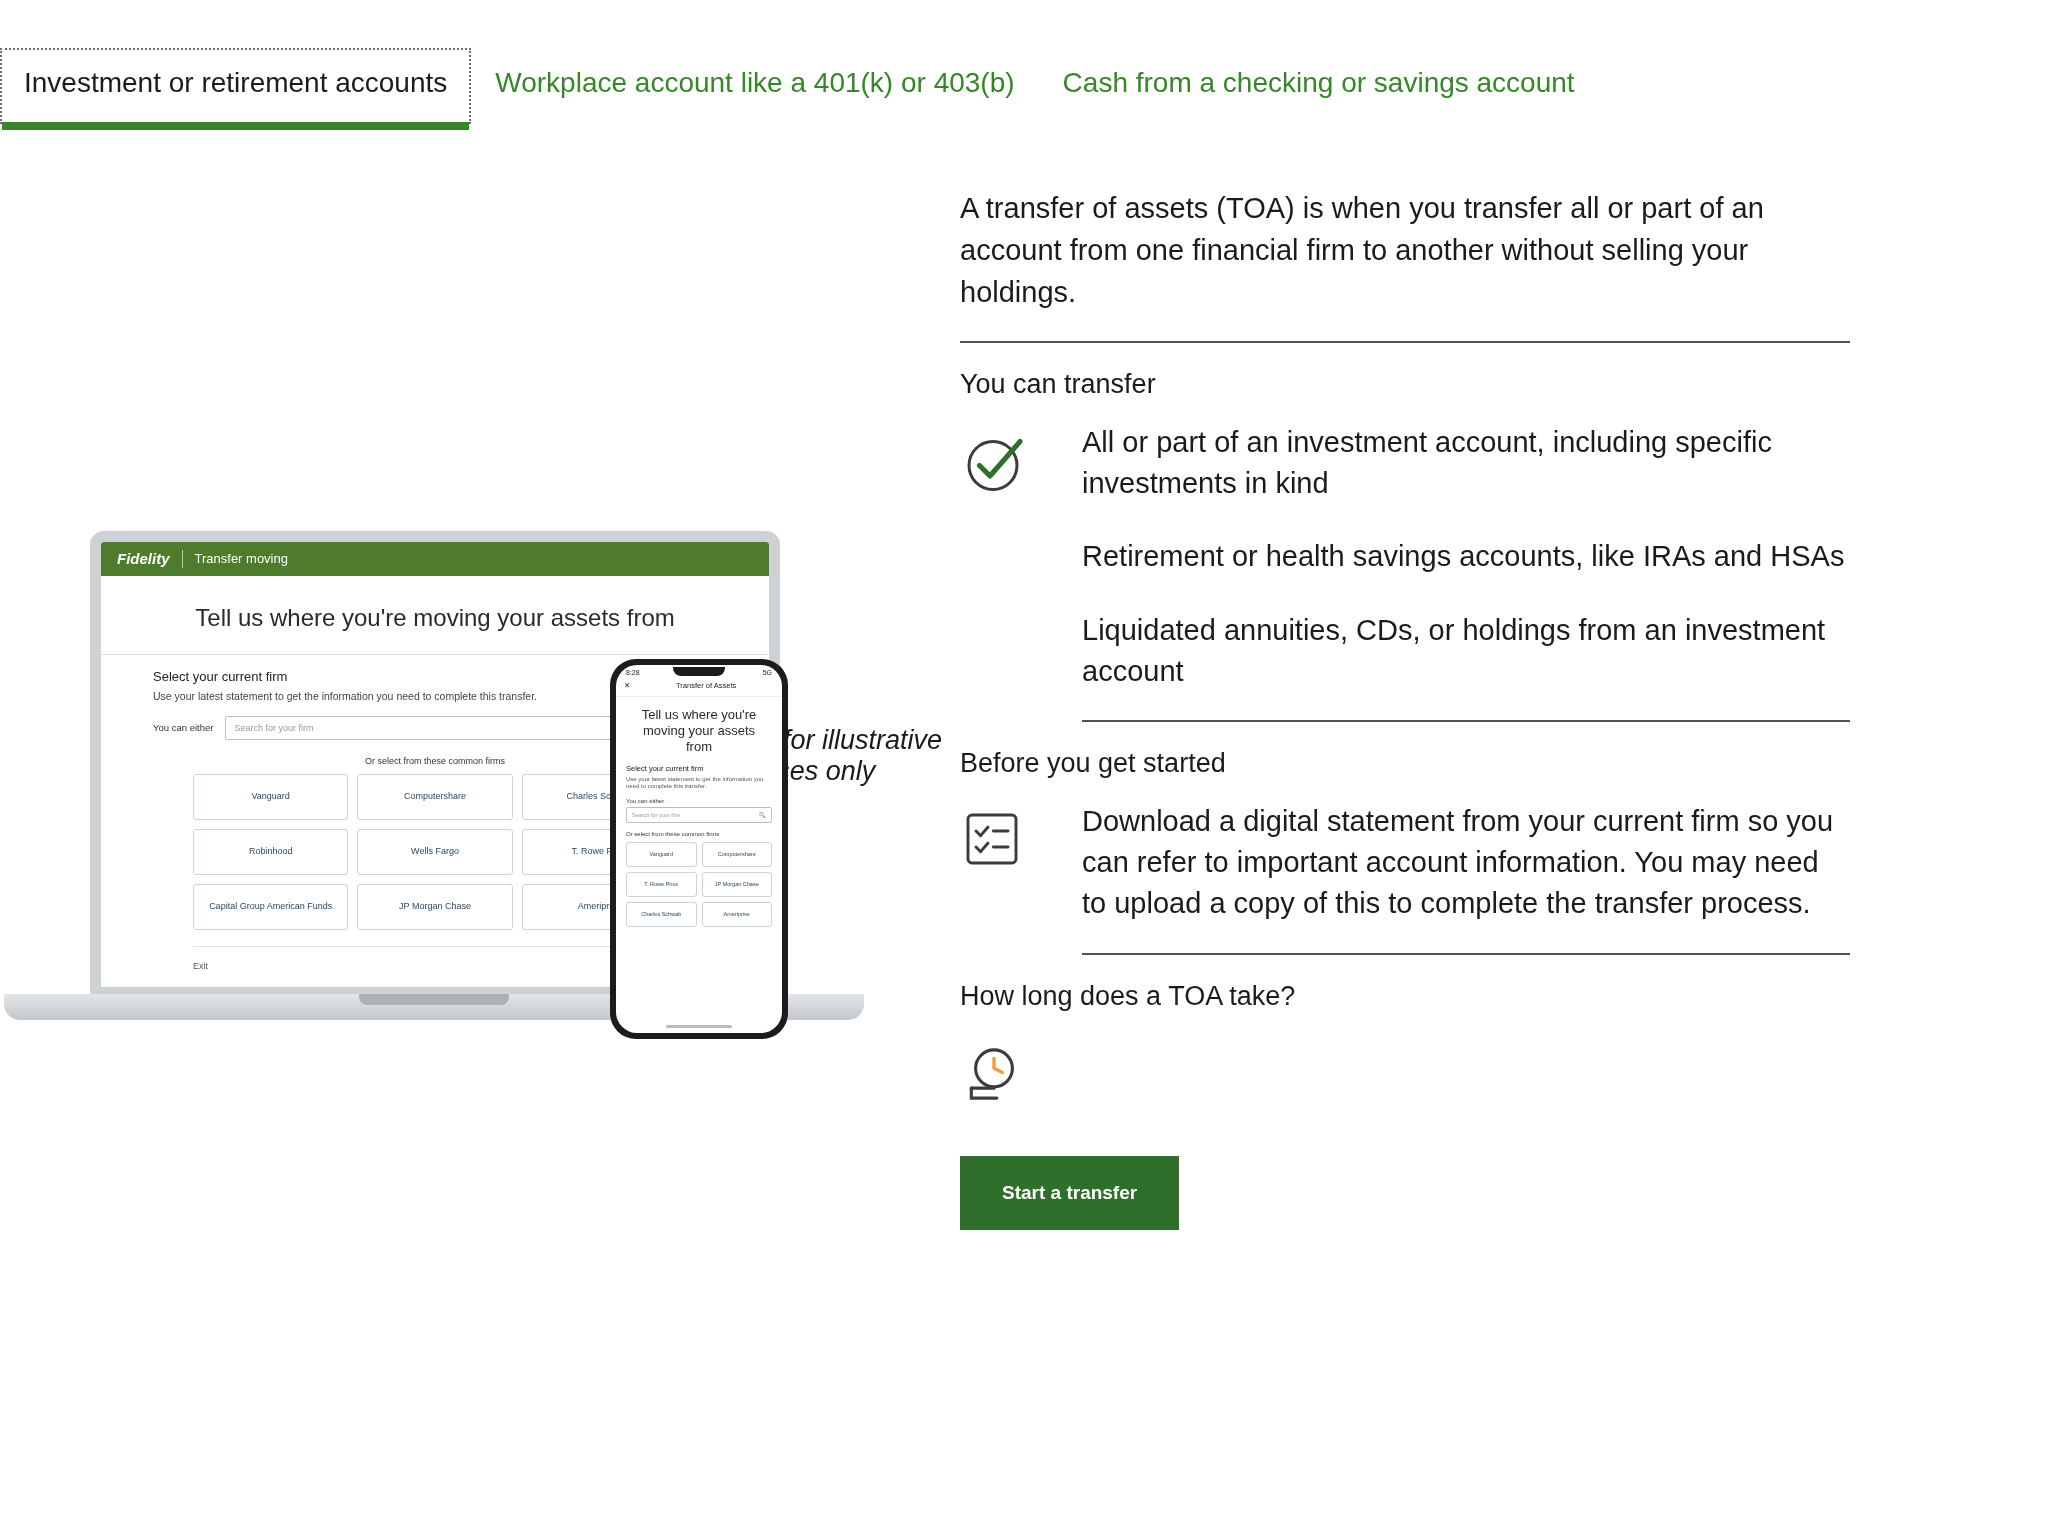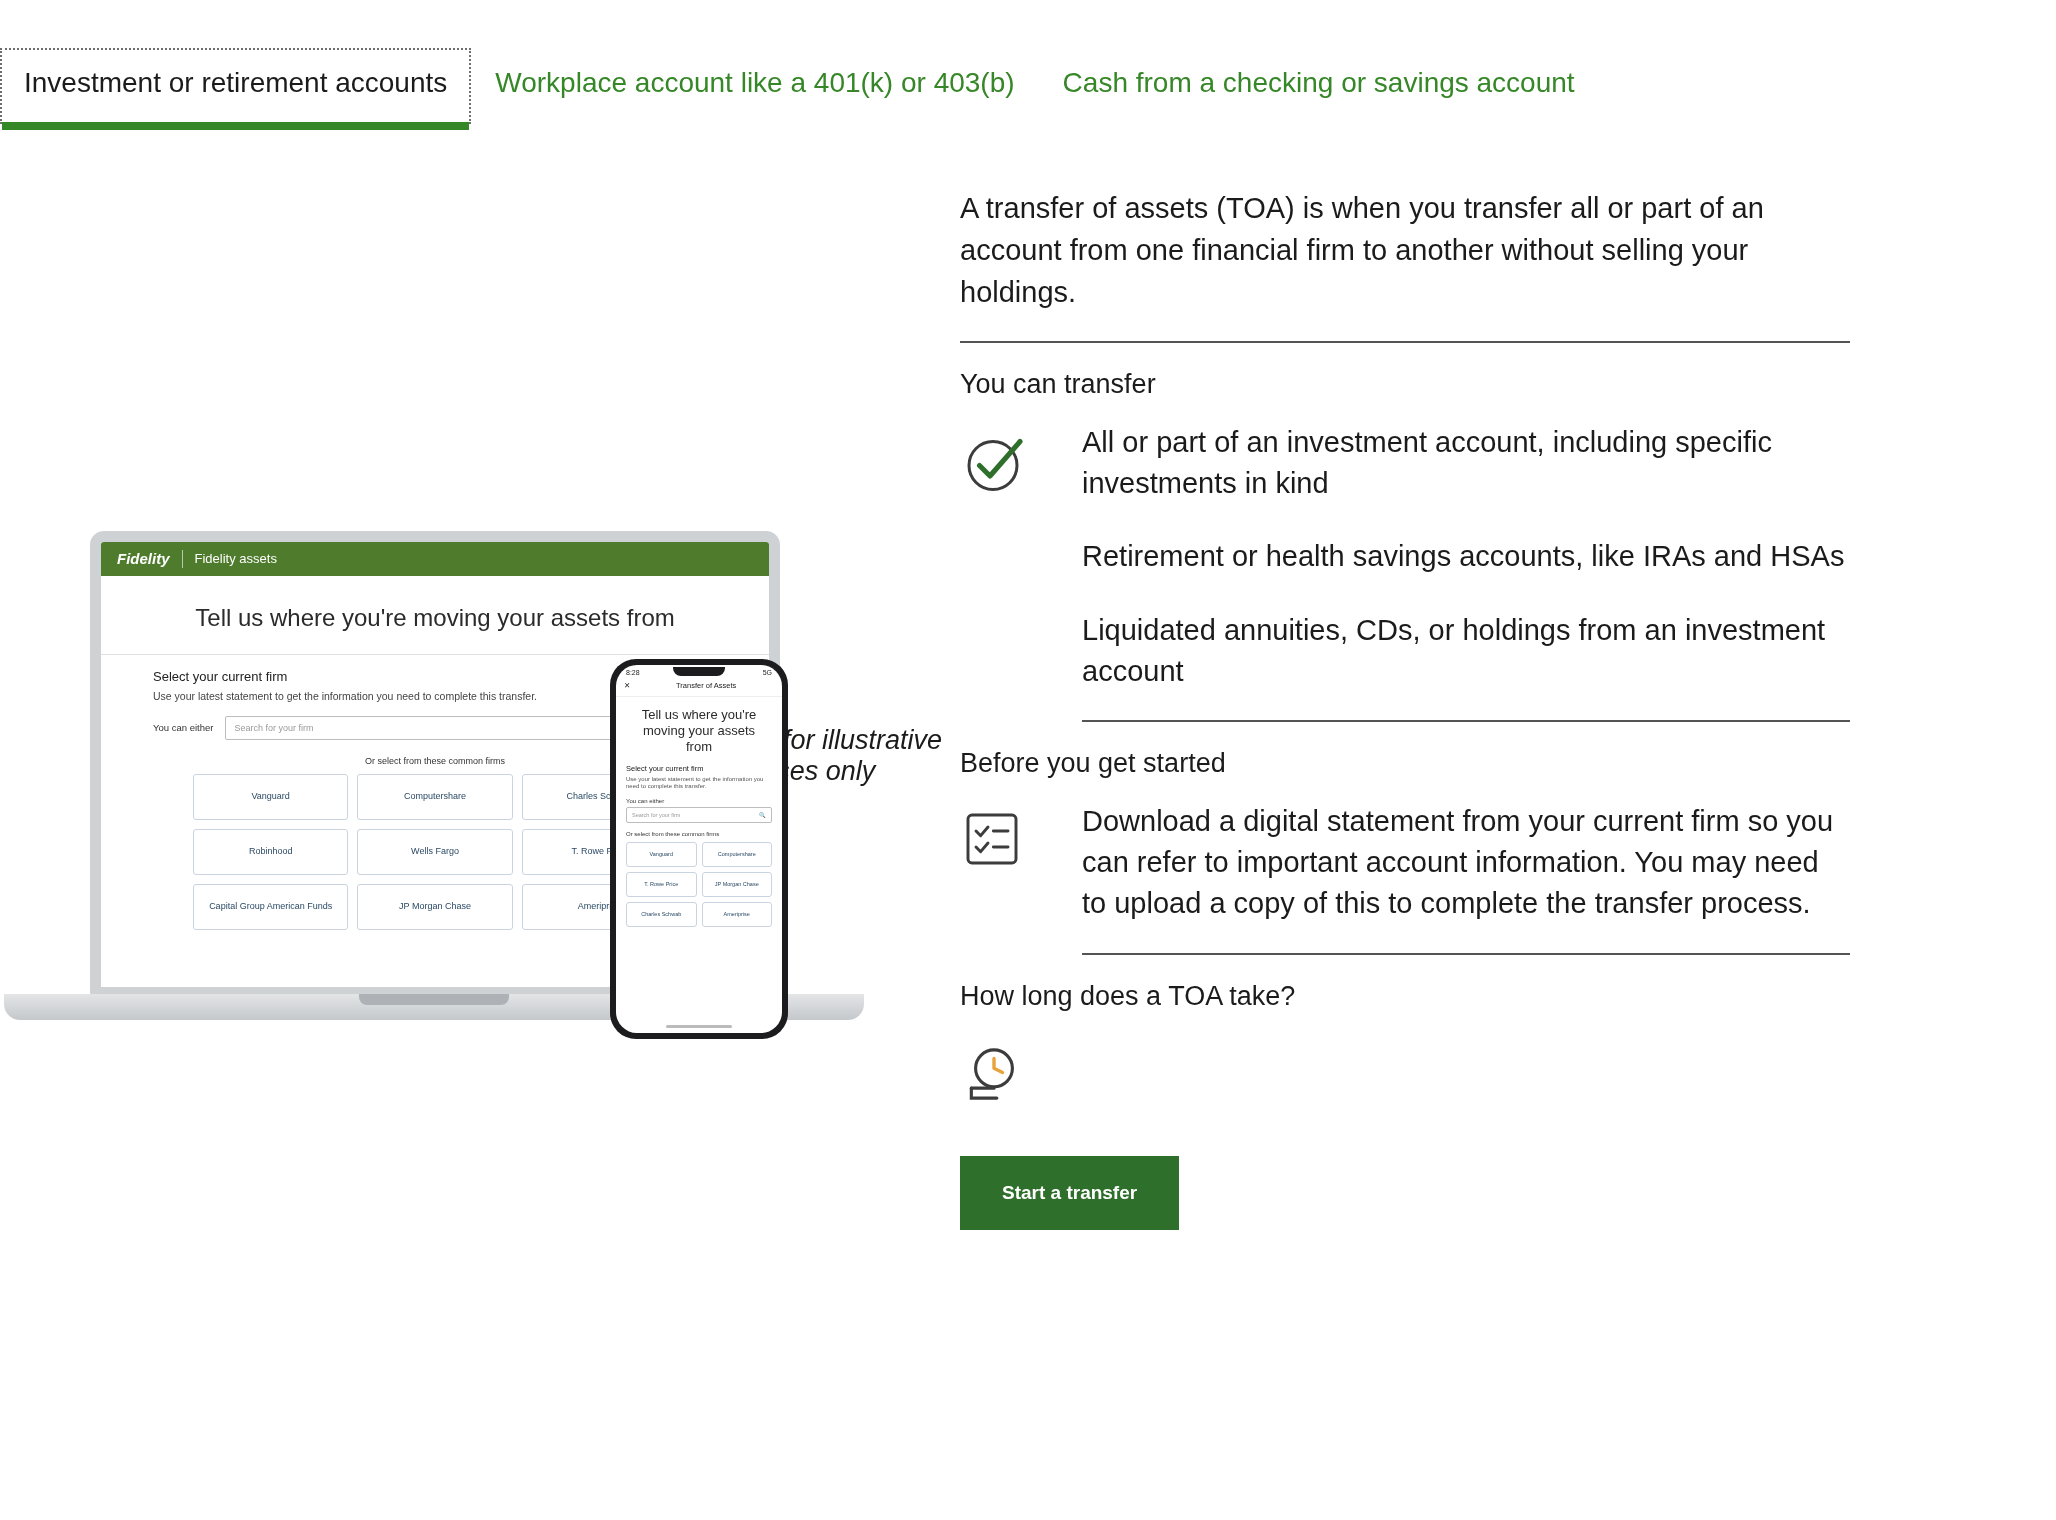--- a/index.html
+++ b/index.html
@@ -425,21 +425,21 @@
 <div class="content">
 
   <div class="left-col">
     <div class="illustration">
 
       <div class="laptop">
         <div class="laptop-screen">
           <div class="fid-header">
             <span class="fid-logo">Fidelity</span>
             <span class="fid-div"></span>
-            <span class="fid-sub">Fidelity assets</span>
+            <span class="fid-sub">Transfer moving</span>
           </div>
           <div class="scr-title">Tell us where you're moving your assets from</div>
           <div class="scr-body">
             <div class="scr-h">Select your current firm</div>
             <div class="scr-p">Use your latest statement to get the information you need to complete this transfer.</div>
             <div class="scr-row">
               <span class="scr-label">You can either</span>
               <span class="scr-input">
                 <span>Search for your firm</span>
                 <span>🔍</span>
@@ -449,20 +449,24 @@
             <div class="firm-grid">
               <div class="firm">Vanguard</div>
               <div class="firm">Computershare</div>
               <div class="firm">Charles Schwab</div>
               <div class="firm">Robinhood</div>
               <div class="firm">Wells Fargo</div>
               <div class="firm">T. Rowe Price</div>
               <div class="firm">Capital Group American Funds</div>
               <div class="firm">JP Morgan Chase</div>
               <div class="firm">Ameriprise</div>
+            </div>
+            <div class="scr-footer">
+              <span class="scr-exit">Exit</span>
+              <span class="scr-next">Next</span>
             </div>
           </div>
         </div>
         <div class="laptop-base">
           <div class="laptop-notch"></div>
         </div>
       </div>
 
       <div class="phone">
         <div class="phone-screen">

